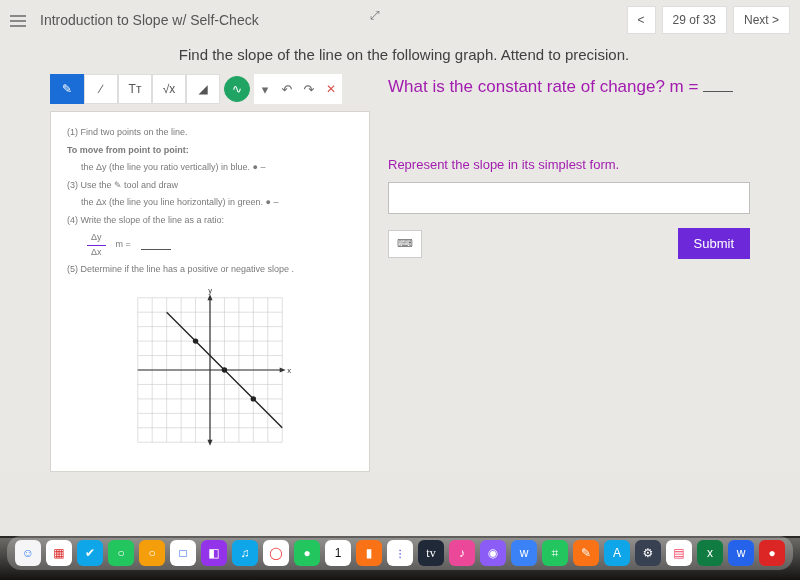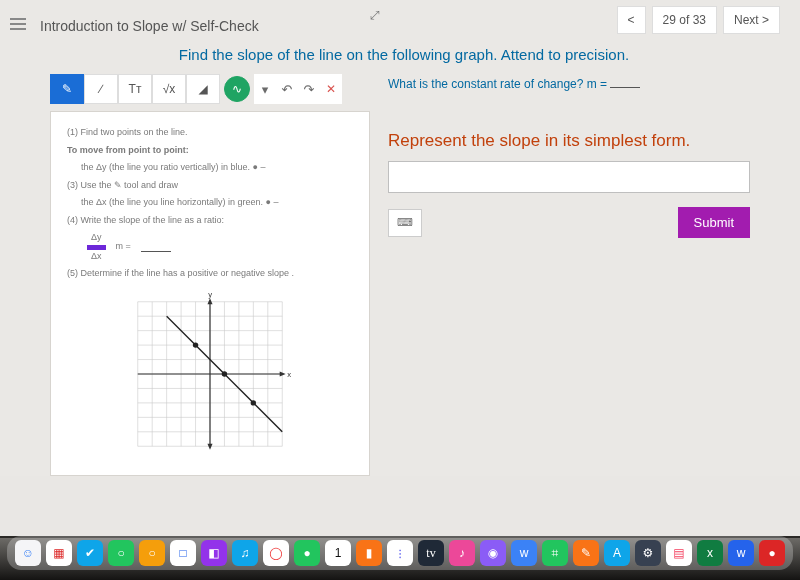--- a/index.html
+++ b/index.html
@@ -1,49 +1,49 @@
 <!DOCTYPE html>
 <html><head>
 <meta charset="utf-8">
 <style>
   *{box-sizing:border-box;margin:0;padding:0;font-family:Arial,Helvetica,sans-serif}
   body{width:800px;height:580px;background:#e9e7e4;overflow:hidden;position:relative}
-  .top-bar{display:flex;align-items:flex-end;padding:6px 20px 4px 10px;background:#eae8e5}
+  .top-bar{display:flex;align-items:center;padding:6px 10px 4px 10px;background:#eae8e5}
   .menu-btn{width:20px;height:20px;display:flex;flex-direction:column;justify-content:center;gap:3px;margin-right:10px;margin-top:2px;cursor:pointer}
   .menu-btn span{height:2px;background:#888;width:16px}
   .title-block{flex:1}
   .title{font-size:14px;color:#555}
   .subtitle{font-size:10px;color:#999;margin-top:2px}
   .nav-right{display:flex;gap:6px;align-items:center}
   .nav-btn{background:#fff;border:1px solid #ddd;padding:6px 10px;font-size:12px;color:#555;cursor:pointer}
   .nav-count{font-size:12px;color:#555;padding:6px 10px;background:#fff;border:1px solid #ddd}
-  .prompt{text-align:center;font-size:15px;color:#0369a1;padding:8px 0 10px 8px;background:#eae8e5}
+  .prompt{text-align:center;font-size:15px;color:#404040;padding:8px 0 10px 8px;background:#eae8e5}
   .content{display:flex;padding:0 50px;gap:18px;background:#eae8e5}
   .left-col{width:320px}
   .toolbar{display:flex;align-items:center;height:32px;margin-bottom:6px}
   .tool{width:34px;height:30px;background:#fff;border:1px solid #ddd;display:flex;align-items:center;justify-content:center;font-size:12px;color:#555;cursor:pointer}
   .tool.active{background:#1a6dd6;color:#fff;border-color:#1a6dd6}
   .tool.green{background:#1fa463;color:#fff;border-color:#1fa463;border-radius:50%;width:26px;height:26px;margin:0 4px}
   .tool.sm{border:none;width:22px;font-size:13px;color:#6b6b6b}
   .tool.x{color:#d9534f;border:none;width:22px}
   .canvas{background:#fff;border:1px solid #d7d4cf;padding:10px 16px 16px 16px;font-size:9px;color:#7a7a7a;line-height:1.5}
   .canvas p{margin:4px 0}
   .frac-line{display:flex;align-items:center;gap:10px;margin:4px 0 4px 20px}
   .frac{display:inline-flex;flex-direction:column;align-items:center;font-size:9px}
-  .frac .num{border-bottom:5px solid #6d28d9;padding:0 4px}
+  .frac .num{border-bottom:1px solid #6d28d9;padding:0 4px}
   .grid-wrap{display:flex;justify-content:center;margin-top:8px}
   svg.grid{width:170px;height:170px}
   .right-col{flex:1;padding-top:4px}
-  .q1{font-size:12px;color:#0369a1;margin-bottom:40px}
+  .q1{font-size:17px;color:#a21caf;margin-bottom:60px}
   .blank{display:inline-block;border-bottom:1px solid #555;width:30px;height:10px;vertical-align:baseline}
-  .q2{font-size:17px;color:#c2410c;margin-bottom:10px}
+  .q2{font-size:13px;color:#a21caf;margin-bottom:10px}
   .answer-box{width:100%;height:32px;border:1px solid #bfbfbf;background:#fff;margin-bottom:14px}
   .submit-row{display:flex;justify-content:space-between;align-items:center}
   .kb-btn{width:34px;height:28px;border:1px solid #ccc;background:#fff;display:flex;align-items:center;justify-content:center;cursor:pointer;font-size:11px;color:#666}
-  .submit{background:#a21caf;color:#fff;border:none;padding:8px 16px;font-size:13px;cursor:pointer}
+  .submit{background:#6d28d9;color:#fff;border:none;padding:8px 16px;font-size:13px;cursor:pointer}
   .cursor-ic{position:absolute;top:8px;left:370px;font-size:12px;color:#777}
   .dock{position:absolute;bottom:6px;left:0;right:0;display:flex;justify-content:center;gap:6px;padding:4px 10px}
   .dockw{background:rgba(255,255,255,0.25);border-radius:14px;padding:4px 8px;display:flex;gap:5px}
   .di{width:26px;height:26px;border-radius:6px;display:flex;align-items:center;justify-content:center;font-size:12px;color:#fff}
   .screen-edge{position:absolute;bottom:0;left:0;right:0;height:44px;background:linear-gradient(#6d6b67,#141312);border-top:2px solid #2a2926}
 </style>
 </head>
 <body>
 
 <div class="top-bar">

